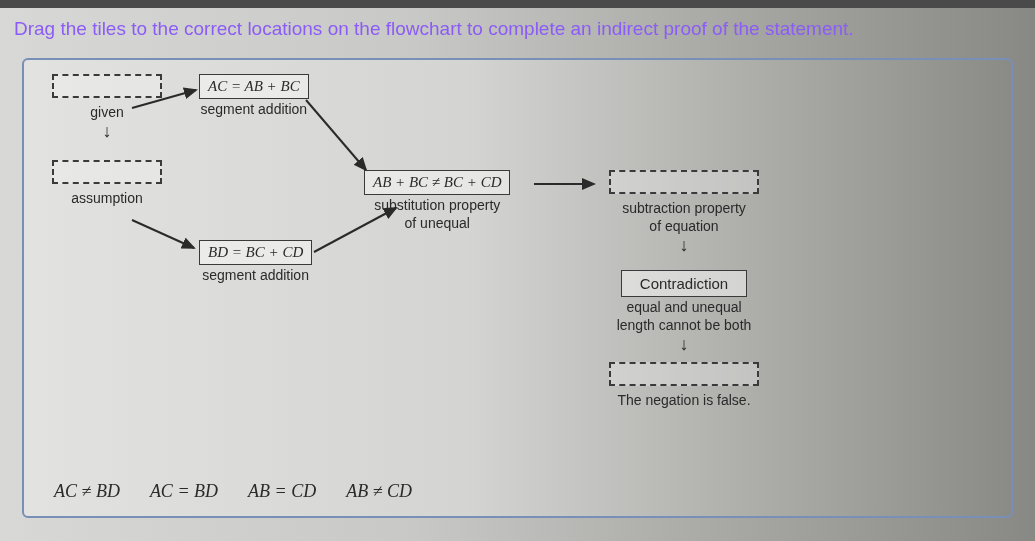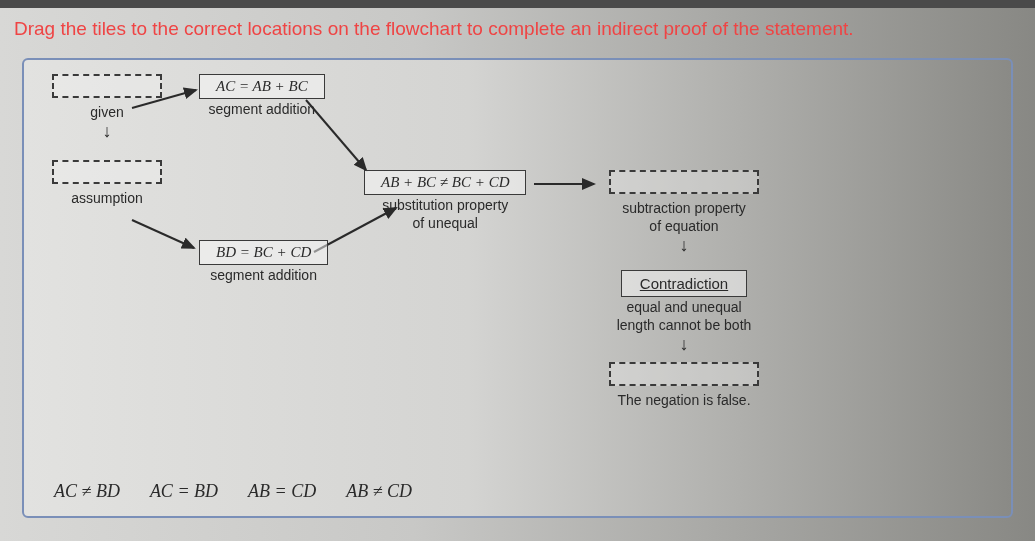--- a/index.html
+++ b/index.html
@@ -11,39 +11,39 @@
       overflow: hidden;
     }
     .header-bar {
       background: #4a4a4a;
       height: 8px;
       width: 100%;
     }
     .instruction {
       padding: 10px 14px;
       font-size: 19px;
-      color: #ef4444;
+      color: #8b5cf6;
       font-weight: 400;
     }
     .canvas {
       margin: 8px 22px 0 22px;
       border: 2px solid #7a8fb8;
       border-radius: 6px;
       height: 460px;
       position: relative;
       background: linear-gradient(to right, #e2e2e0 0%, #d4d4d2 45%, #8a8a86 100%);
     }
     .node {
       position: absolute;
       text-align: center;
     }
     .box-solid {
       border: 1.5px solid #3a3a3a;
       background: rgba(250,250,250,0.5);
-      padding: 3px 16px;
+      padding: 3px 8px;
       display: inline-block;
       font-size: 15px;
       color: #2a2a2a;
       font-weight: 500;
     }
     .box-dashed {
       border: 2px dashed #3a3a3a;
       background: rgba(250,250,250,0.3);
       display: inline-block;
       min-width: 110px;
@@ -137,21 +137,21 @@
   </div>
 
   <div class="node" style="left:575px; top:110px; width:170px;">
     <span class="box-dashed" style="min-width:150px;"></span>
     <div class="caption">subtraction property</div>
     <div class="caption">of equation</div>
     <div class="arrow-down">↓</div>
   </div>
 
   <div class="node" style="left:575px; top:210px; width:170px;">
-    <span class="box-solid" style="font-style:normal; padding:4px 18px;text-decoration:underline;">Contradiction</span>
+    <span class="box-solid" style="font-style:normal; padding:4px 18px;">Contradiction</span>
     <div class="caption">equal and unequal</div>
     <div class="caption">length cannot be both</div>
     <div class="arrow-down">↓</div>
   </div>
 
   <div class="node" style="left:575px; top:302px; width:170px;">
     <span class="box-dashed" style="min-width:150px;"></span>
     <div class="caption">The negation is false.</div>
   </div>
 

